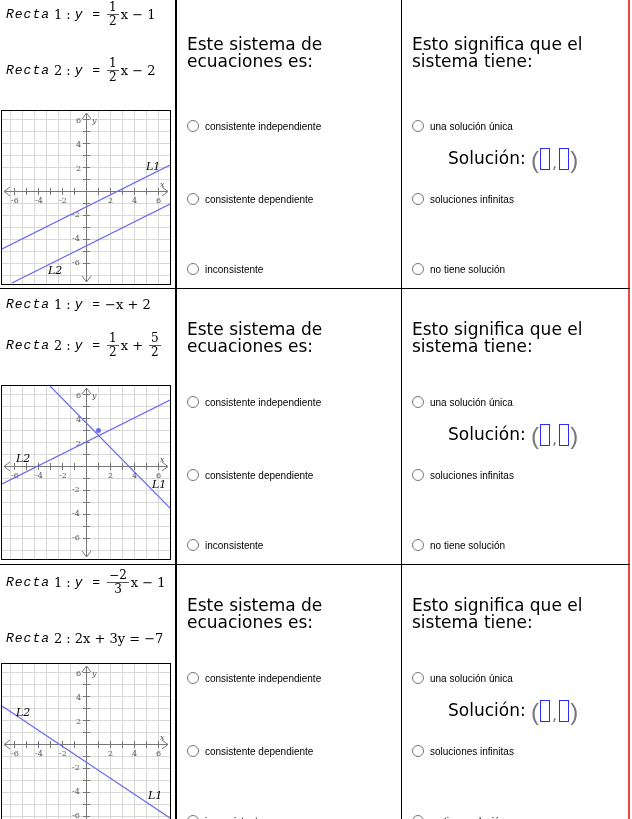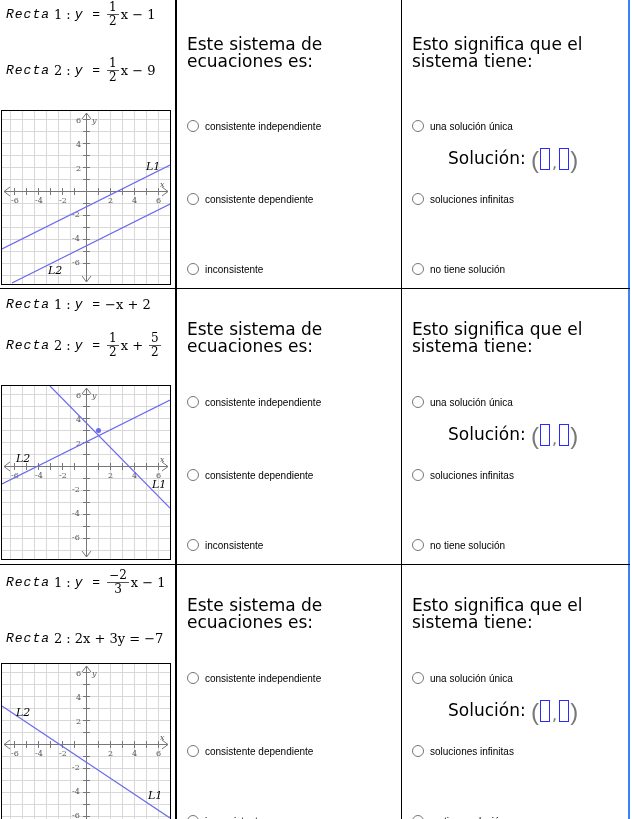--- a/index.html
+++ b/index.html
@@ -3,21 +3,21 @@
   <meta charset="utf-8">
   <style>
     html, body { margin: 0; padding: 0; background: #ffffff; }
     body { width: 632px; height: 819px; overflow: hidden; position: relative; font-family: "DejaVu Sans", sans-serif; color: #000; }
     .grid-table { position: absolute; left: 0; top: -1px; width: 630px; border-collapse: collapse; }
     .row { position: relative; height: 275px; border-bottom: 1px solid #000; }
     .row:first-child { height: 289px; }
     .cell { position: absolute; top: 0; bottom: 0; }
     .col-eq { left: 0; width: 175px; border-right: 2px solid #000; }
     .col-type { left: 177px; width: 224px; border-right: 1px solid #000; }
-    .col-sol { left: 402px; width: 226px; border-right: 2px solid #3b82f6; }
+    .col-sol { left: 402px; width: 226px; border-right: 2px solid #ef4444; }
 
     .eq { position: absolute; left: 6px; font-family: "DejaVu Serif", serif; font-size: 13px; white-space: nowrap; display: flex; align-items: center; }
     .eq .it { font-style: italic; letter-spacing: 1px; font-family: Liberation Mono, monospace; }
     .frac { display: inline-flex; flex-direction: column; align-items: center; margin: 0 2px; font-size: 12px; line-height: 13px; }
     .frac .num { padding: 0 2px; border-bottom: 1px solid #555; }
     .frac .den { padding: 0 2px; }
     .eq .sp { display: inline-block; width: 4px; }
 
     .graph { position: absolute; left: 1px; width: 168px; height: 173px; border: 1px solid #000; background: #fff; overflow: hidden; }
     .graph svg { display: block; }
@@ -48,21 +48,21 @@
         <span>x − 1</span>
       </div>
       <div class="eq" style="top:58px;">
         <span class="it">Recta</span><span class="sp"></span>
         <span>2</span><span class="sp"></span>:<span class="sp"></span>
         <span class="it">y =</span><span class="sp"></span>
         <span class="frac">
             <span class="num">1</span>
             <span class="den">2</span>
           </span>
-        <span>x − 9</span>
+        <span>x − 2</span>
       </div>
       <div class="graph" style="top:111px;">
         <svg width="168" height="173" viewBox="0 0 168 173">
           <g stroke="#d8d8d8" stroke-width="1">
             <line x1="8.5" y1="0" x2="8.5" y2="173"></line>
               <line x1="20.5" y1="0" x2="20.5" y2="173"></line>
               <line x1="32.5" y1="0" x2="32.5" y2="173"></line>
               <line x1="44.5" y1="0" x2="44.5" y2="173"></line>
               <line x1="56.5" y1="0" x2="56.5" y2="173"></line>
               <line x1="68.5" y1="0" x2="68.5" y2="173"></line>

